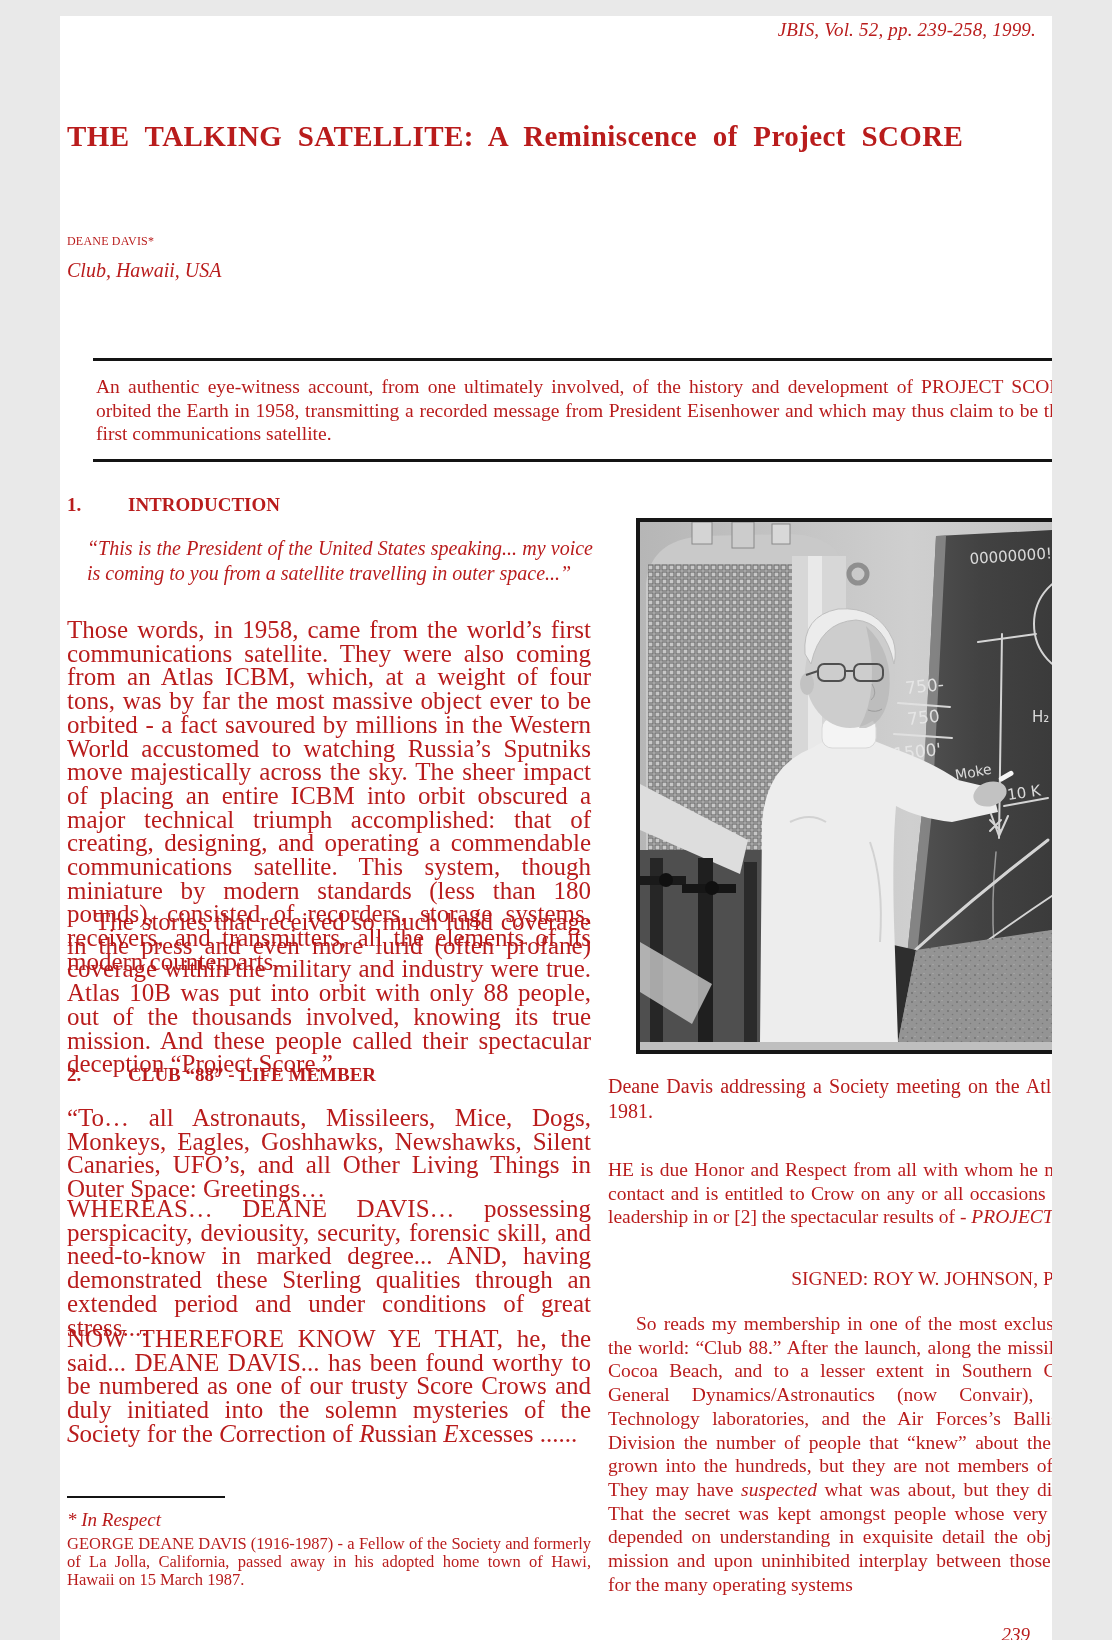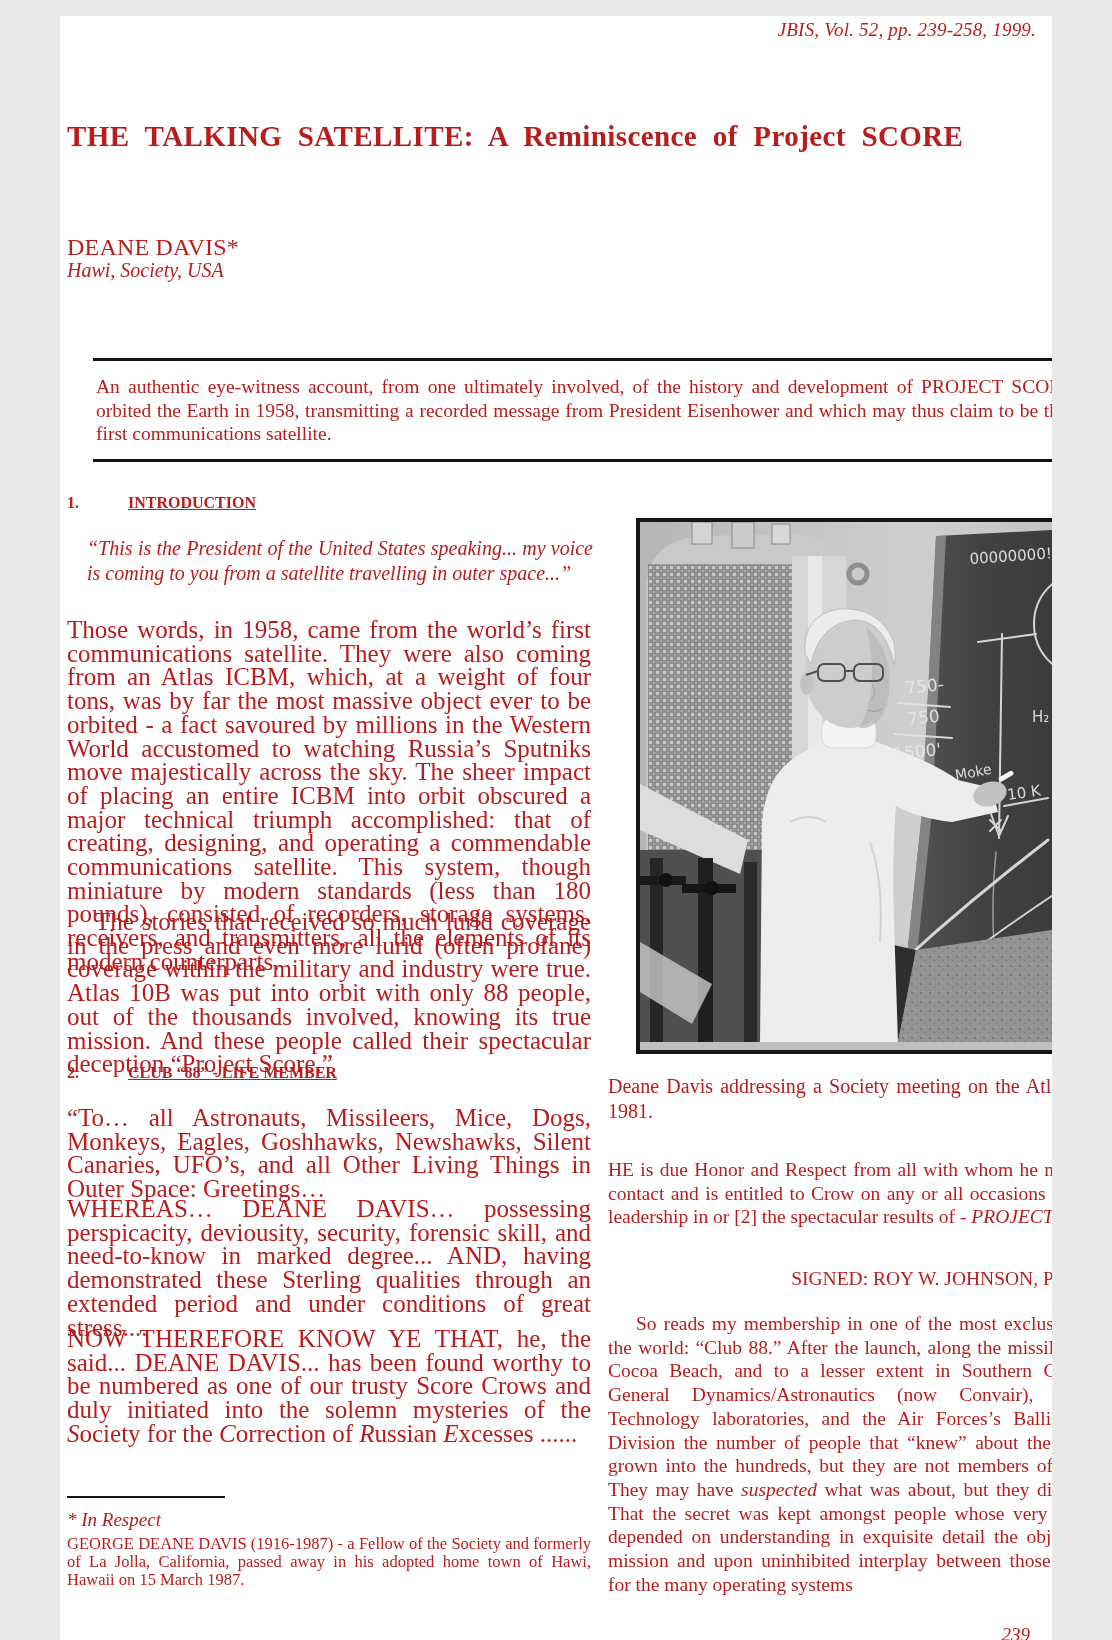--- a/index.html
+++ b/index.html
@@ -7,28 +7,28 @@
     position:relative;width:992px;height:1640px;background:#ffffff;
     color:#b91c1c;font-family:"Liberation Serif","DejaVu Serif",serif;
     margin:16px auto;overflow:hidden;
   }
   .abs{position:absolute;}
   .just{text-align:justify;}
   .em{font-style:italic;}
 
   .journal-ref{top:3px;right:16px;font-style:italic;font-size:19px;letter-spacing:0.2px;}
   .paper-title{left:7px;top:104px;font-size:29px;font-weight:bold;word-spacing:8px;letter-spacing:0.4px;}
-  .author-name{left:7px;top:218px;font-size:24px;letter-spacing:0.2px;}
+  .author-name{left:7px;top:218px;font-size:12px;letter-spacing:0.2px;}
   .author-loc{left:7px;top:243px;font-size:20px;font-style:italic;}
 
   .abstract-wrap{left:33px;top:342px;width:1040px;}
   .rule{height:3px;background:#141414;}
   .abstract-text{margin:14px 3px 13px 3px;font-size:19.5px;line-height:23.6px;}
 
-  .heading{left:7px;width:524px;font-size:16px;font-weight:bold;text-decoration:underline;}
+  .heading{left:7px;width:524px;font-size:19px;font-weight:bold;}
   .heading .sec-num{display:inline-block;width:61px;}
   .intro-quote{left:7px;top:520px;width:506px;padding-left:20px;font-style:italic;font-size:20px;line-height:25.4px;}
   .body-par{left:7px;width:524px;font-size:25px;line-height:23.7px;}
   .indent{text-indent:28px;}
 
   .fn-rule{left:7px;top:1480px;width:158px;height:2px;background:#141414;}
   .fn-star{left:7px;top:1493px;width:524px;font-size:19px;font-style:italic;}
   .fn-body{left:7px;top:1519px;width:524px;font-size:16.5px;line-height:18px;}
 
   .photo-frame{left:576px;top:502px;width:500px;height:528px;border:4px solid #161616;background:#bfbfbf;}
@@ -43,21 +43,21 @@
 </head>
 <body>
 
 <div class="page">
 
   <div class="abs journal-ref">JBIS, Vol. 52, pp. 239-258, 1999.</div>
 
   <div class="abs paper-title">THE TALKING SATELLITE: A Reminiscence of Project SCORE</div>
 
   <div class="abs author-name">DEANE DAVIS*</div>
-  <div class="abs author-loc">Hawi, Society, USA</div>
+  <div class="abs author-loc">Club, Hawaii, USA</div>
 
   <div class="abs abstract-wrap">
     <div class="rule"></div>
     <div class="abstract-text just">An authentic eye-witness account, from one ultimately involved, of the history and development of PROJECT SCORE which orbited the Earth in 1958, transmitting a recorded message from President Eisenhower and which may thus claim to be the world's first communications satellite.</div>
     <div class="rule"></div>
   </div>
 
   <div class="abs heading" style="top:478px;">
     <span class="sec-num">1.</span><span>INTRODUCTION</span>
   </div>

